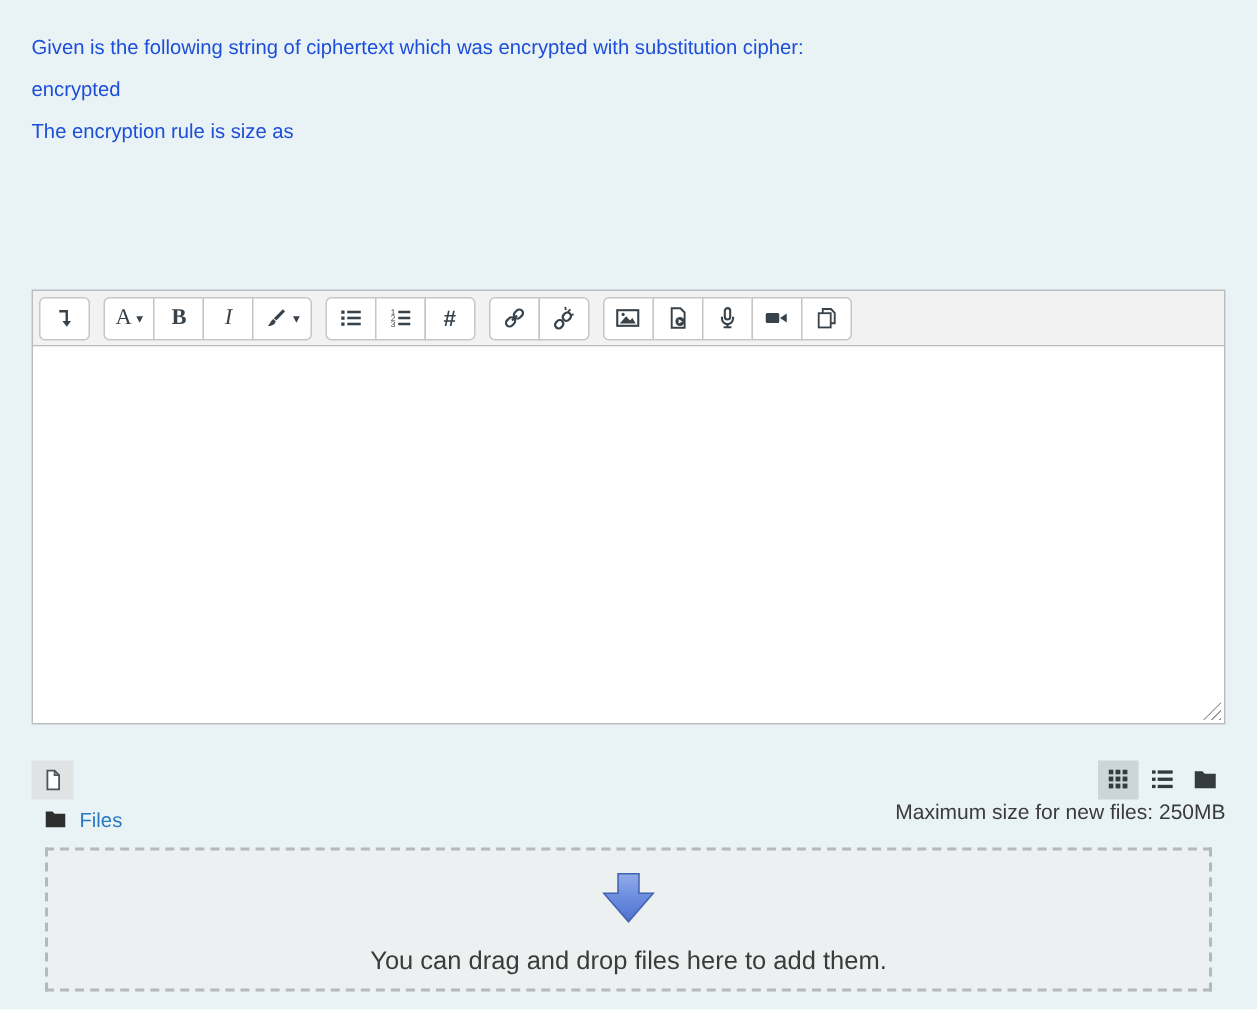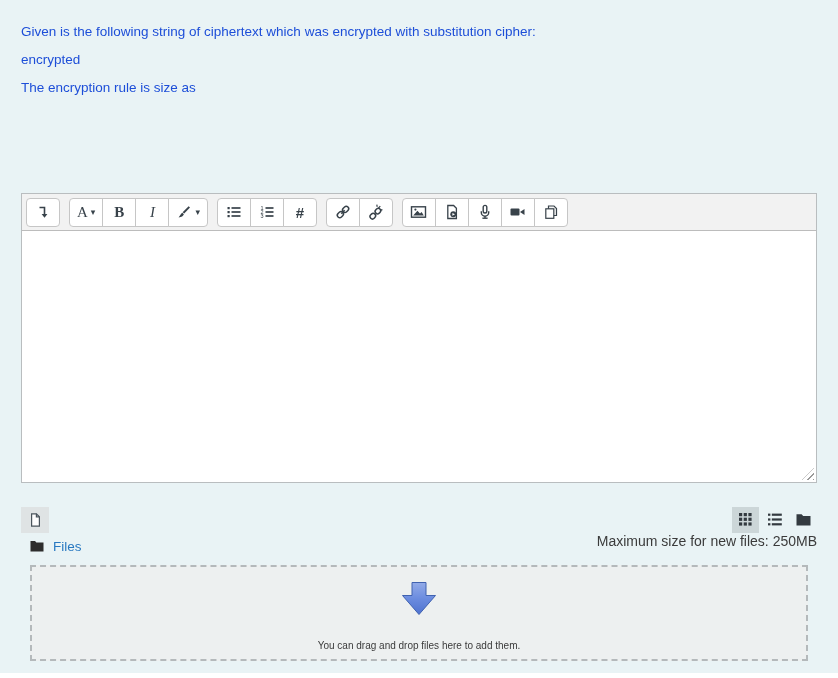--- a/index.html
+++ b/index.html
@@ -87,21 +87,21 @@
   .files-link { font-size:13.5px; color:#2979c1; text-decoration:none; cursor:pointer; }
 
   
   .dropzone {
     position:absolute; left:30px; top:565px; width:778px; height:96px;
     border:2px dashed #b4b9bb; background:#edf0f0;
   }
   .dz-arrow { position:absolute; left:50%; top:14px; transform:translateX(-50%); }
   .dz-text  {
     position:absolute; left:0; right:0; bottom:8px; text-align:center;
-    font-size:10px; color:#3b3b3b;
+    font-size:17px; color:#3b3b3b;
   }
 </style>
 </head>
 <body>
 
 <div class="panel">
 
   <div class="qtext">
     <p>Given is the following string of ciphertext which was encrypted with substitution cipher:</p>
     <p>encrypted</p>

